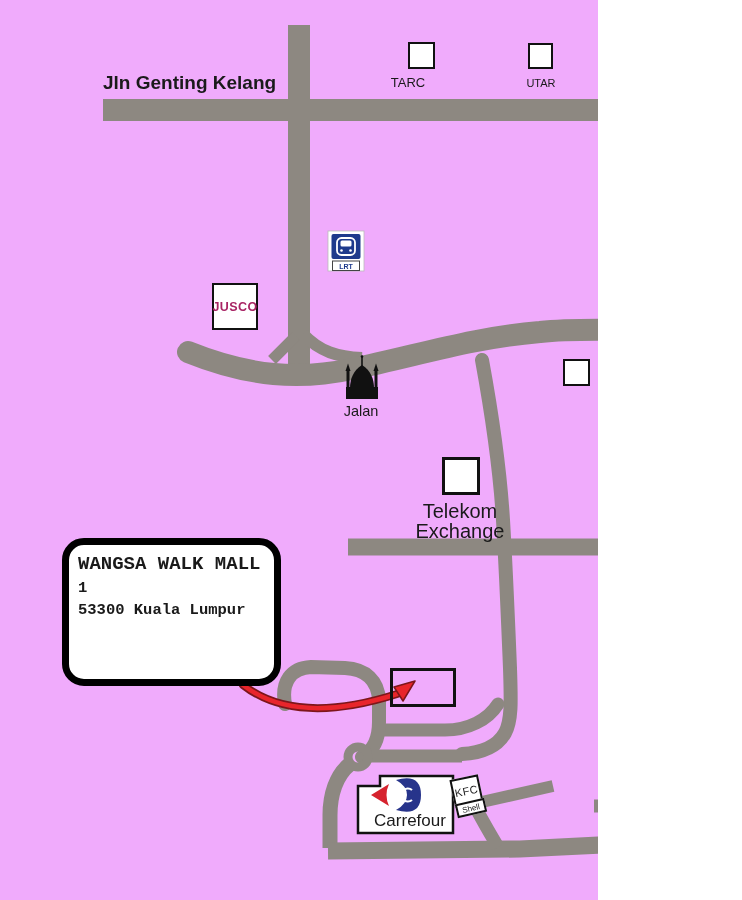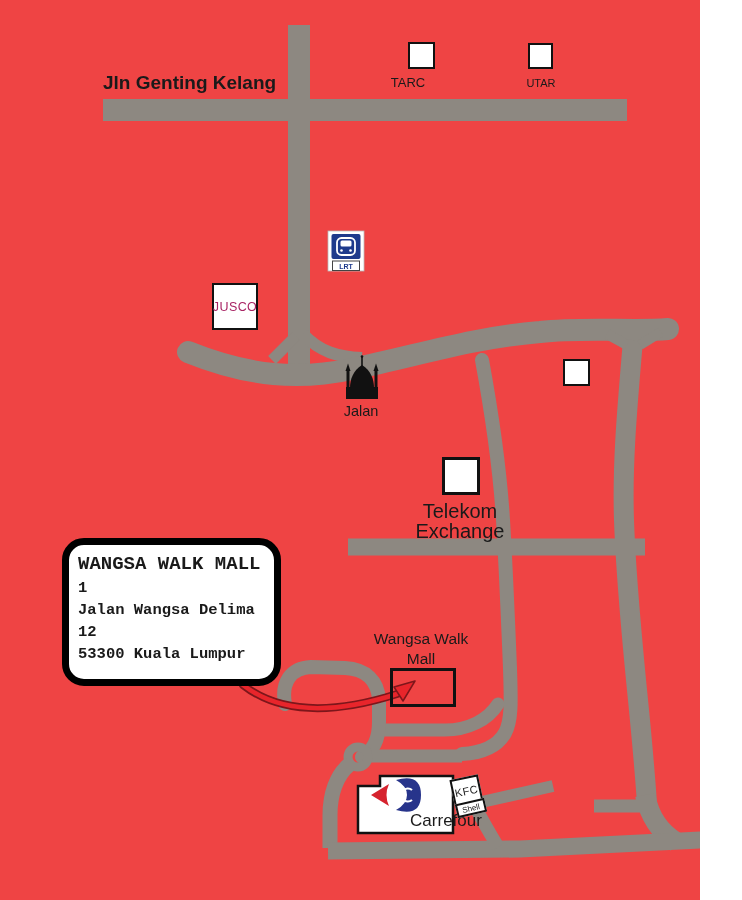--- a/index.html
+++ b/index.html
@@ -1,26 +1,26 @@
 <!DOCTYPE html>
 <html><head>
 <meta charset="utf-8">
 <style>
   html,body{margin:0;padding:0;background:#fff;}
-  #map{position:relative;width:700px;height:900px;background:#ef4444;overflow:hidden;
+  #map{position:relative;width:598px;height:900px;background:#f0abfc;overflow:hidden;
        font-family:"Liberation Sans",sans-serif;color:#1a1a1a;}
   #roadlayer{position:absolute;left:0;top:0;z-index:1;}
   .lbl{position:absolute;z-index:2;text-align:center;font-size:14.5px;line-height:18px;}
   .preline{white-space:pre-line;}
   .sqbox{position:absolute;z-index:2;background:#fff;border:2.5px solid #111;}
   .road-title{position:absolute;z-index:2;font-weight:bold;font-size:19px;}
   #box-mall{position:absolute;z-index:2;background:transparent;border:3px solid #111;}
   #box-telekom{border-width:3px;}
   #box-jusco{display:flex;align-items:center;justify-content:center;}
-  #label-jusco{color:#a82464;font-weight:normal;font-size:12.5px;letter-spacing:.4px;}
+  #label-jusco{color:#a82464;font-weight:bold;font-size:12.5px;letter-spacing:.4px;}
   #box-kfc{display:flex;align-items:center;justify-content:center;transform:rotate(-12deg);}
   #label-kfc{font-size:11px;letter-spacing:.5px;}
   #box-shell{display:flex;align-items:center;justify-content:center;transform:rotate(-13deg);border-width:2px;}
   #label-shell{font-size:8px;}
   #label-carrefour{font-size:17px;line-height:17px;}
   #address-card{position:absolute;z-index:3;left:62px;top:538px;width:219px;height:148px;
       box-sizing:border-box;background:#fff;border:7px solid #000;border-radius:22px;
       padding:7px 9px;font-family:"Liberation Mono",monospace;font-weight:bold;}
   #address-title{font-size:19px;line-height:25px;}
   .address-line{font-size:15.5px;line-height:22px;}
@@ -107,33 +107,30 @@
   </div>
 
   <div class="lbl" style="left:311px;top:402px;width:100px;">Jalan</div>
 
   <div class="sqbox" style="left:563px;top:359px;width:23px;height:23px;"></div>
 
   <div class="sqbox" id="box-telekom" style="left:442px;top:457px;width:32px;height:32px;"></div>
   <div class="lbl preline" style="left:400px;top:501px;width:120px;font-size:20px;line-height:20px;">Telekom
 Exchange</div>
 
-  <div class="lbl preline" style="left:351px;top:629px;width:140px;font-size:15.5px;line-height:20px;">Wangsa Walk
-Mall</div>
   <div id="box-mall" style="left:390px;top:668px;width:60px;height:33px;"></div>
 
-  <div class="lbl" id="label-carrefour" style="left:348px;top:812px;width:100px;padding-left:48px;">Carrefour</div>
+  <div class="lbl" id="label-carrefour" style="left:360px;top:812px;width:100px;">Carrefour</div>
 
   <div class="sqbox" id="box-kfc" style="left:452px;top:777px;width:25px;height:24px;">
     <span id="label-kfc">KFC</span>
   </div>
   <div class="sqbox" id="box-shell" style="left:456px;top:801px;width:26px;height:10px;">
     <span id="label-shell">Shell</span>
   </div>
 
   <div id="address-card">
     <div id="address-title">WANGSA WALK MALL</div>
     <div class="address-line">1</div>
-    <div class="address-line">Jalan Wangsa Delima 12</div>
     <div class="address-line">53300 Kuala Lumpur</div>
   </div>
 
 </div>
 
 </body></html>

